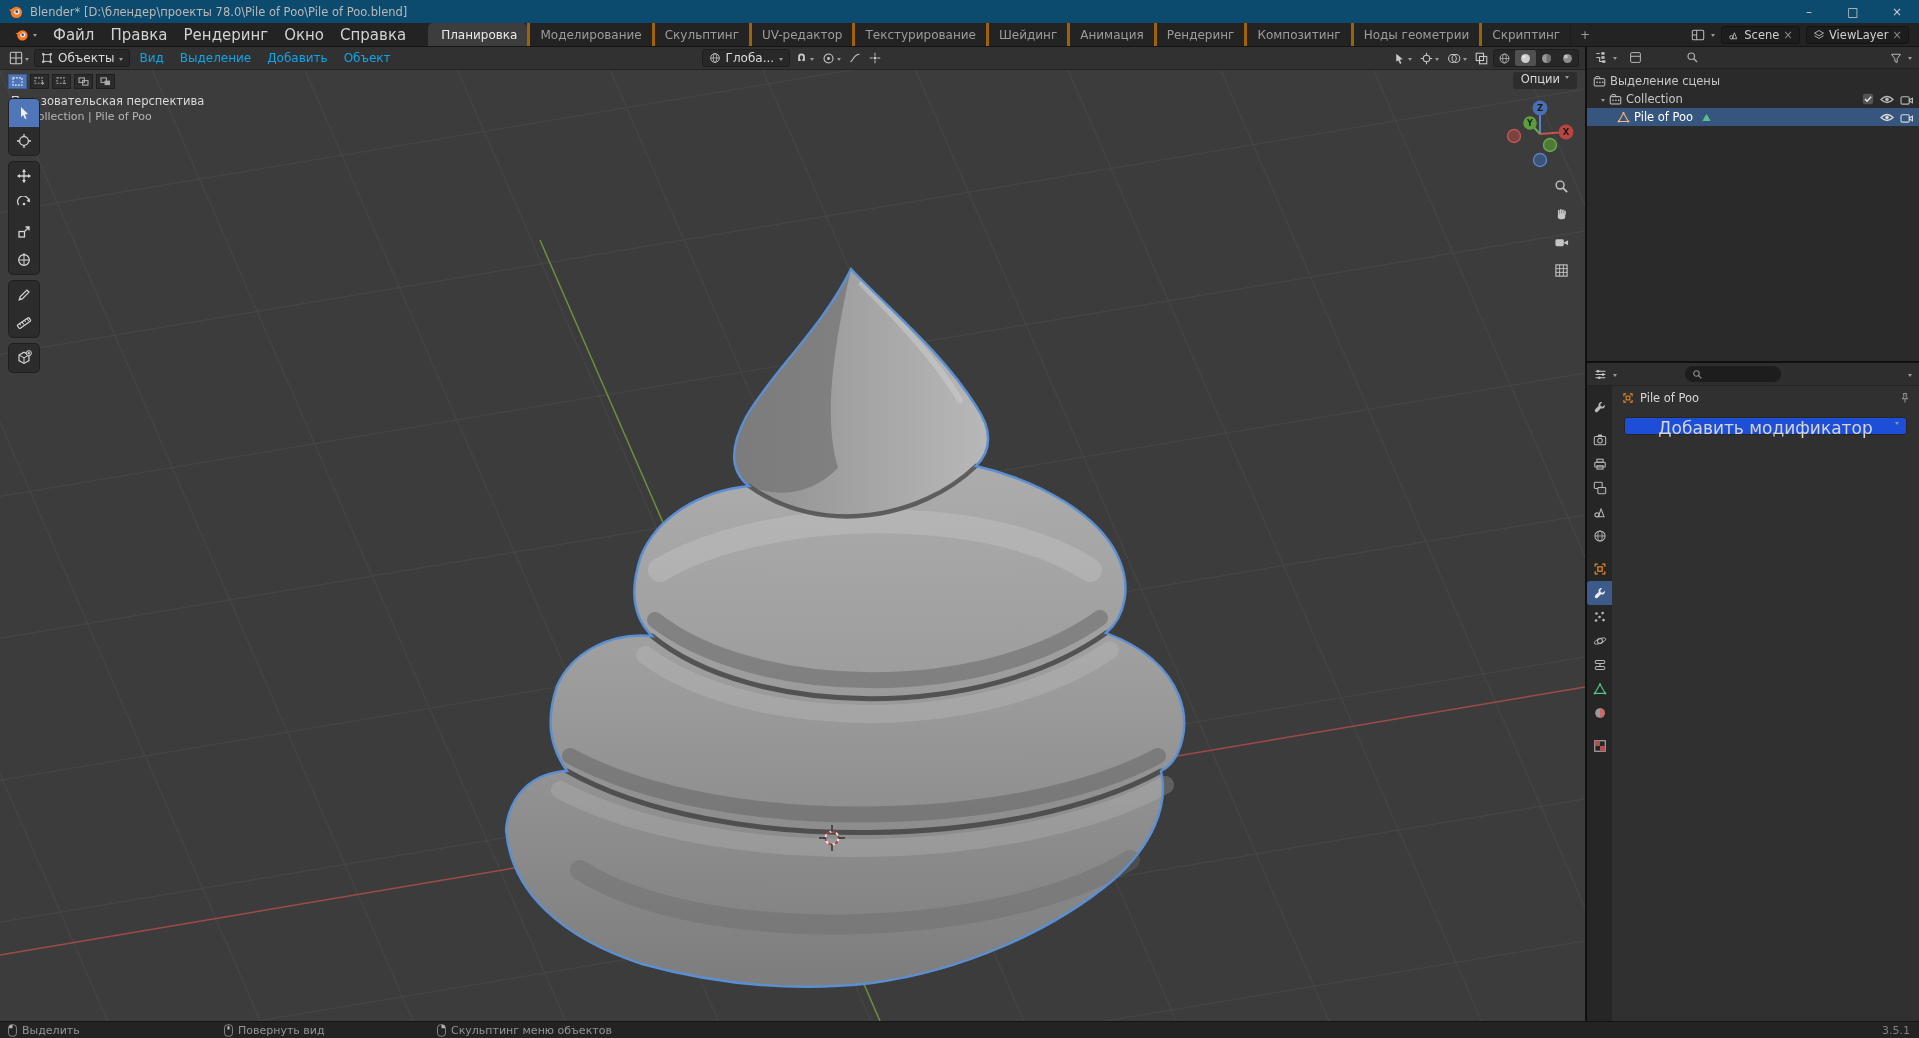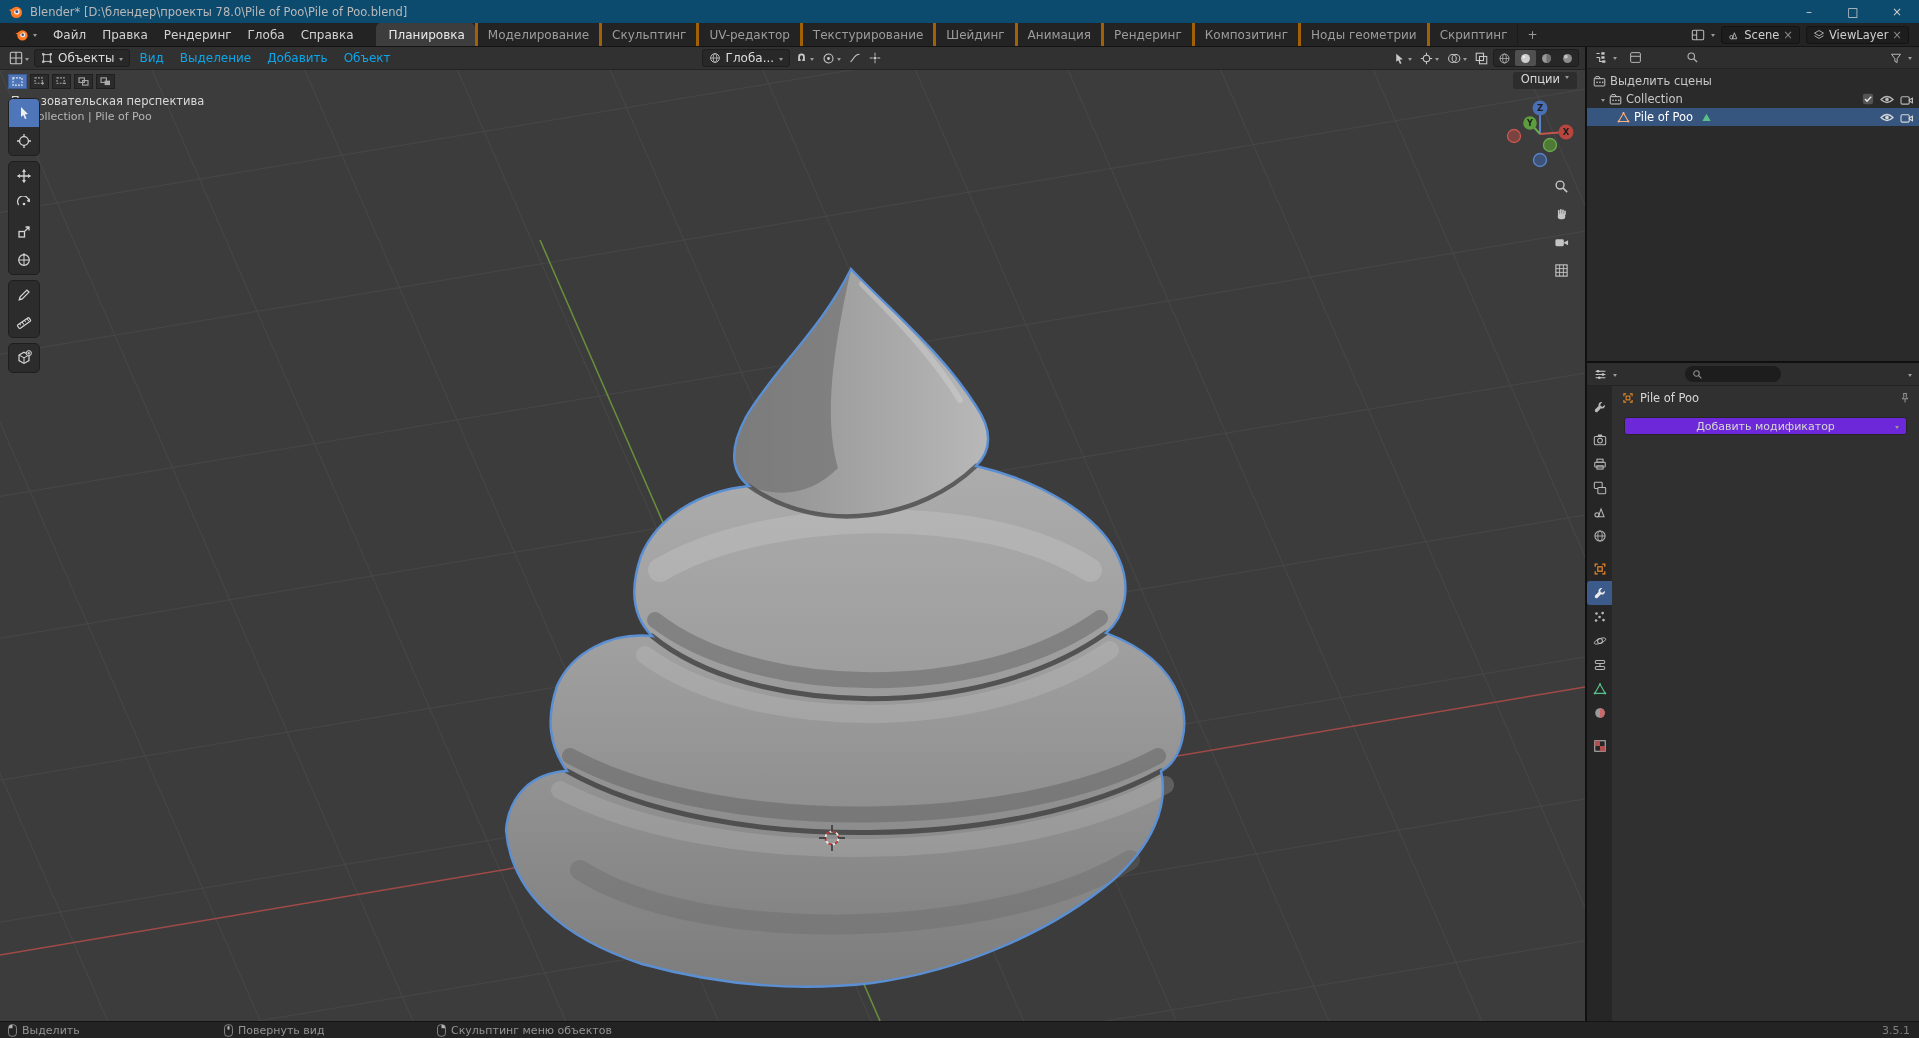--- a/index.html
+++ b/index.html
@@ -13,21 +13,21 @@
 
   
   .titlebar{position:absolute;top:0;left:0;right:0;height:23px;background:#0c4a6e;display:flex;align-items:center;gap:7px;padding-left:8px}
   .titlebar .win-title{color:#b9b9b9;font-size:11.5px;white-space:nowrap}
   .win-btns{position:absolute;right:0;top:0;height:23px;display:flex}
   .win-btn{width:44px;height:23px;display:flex;align-items:center;justify-content:center;color:#cfcfcf;font-size:12px}
 
   
   .topbar{position:absolute;top:23px;left:0;right:0;height:24px;background:#232323;border-bottom:1px solid #141414;display:flex;align-items:stretch}
   .tb-left{display:flex;align-items:center;padding-left:6px}
-  .menu-item{padding:0 8px;display:flex;align-items:center;color:#d2d2d2;font-size:12px;white-space:nowrap}
+  .menu-item{padding:0 8px;display:flex;align-items:center;color:#d2d2d2;font-size:15px;white-space:nowrap}
   .ws-tabs{display:flex;align-items:stretch;margin-left:14px}
   .ws-tab{display:flex;align-items:center;padding:0 10px;color:#9c9c9c;font-size:12px;border-left:3px solid #a16207;white-space:nowrap}
   .ws-tab.active{background:#3d3d3d;color:#e9e9e9;border-radius:5px 5px 0 0;border-left-color:transparent}
   .ws-add{display:flex;align-items:center;padding:0 9px;color:#9c9c9c;border-left:1px solid #1b1b1b}
   .tb-right{margin-left:auto;display:flex;align-items:center;gap:6px;padding-right:10px}
   .tb-group{display:flex;align-items:center;gap:4px;background:#1d1d1d;border:1px solid #141414;border-radius:3px;padding:1px 6px;height:18px;font-size:11.5px;color:#cfcfcf;white-space:nowrap}
 
   
   .vp-header{position:absolute;top:47px;left:0;width:1585px;height:23px;background:#313131;border-bottom:1px solid #232323;display:flex;align-items:center;gap:2px;padding:0 6px}
   .dd{display:flex;align-items:center;gap:5px;background:#282828;border:1px solid #1e1e1e;border-radius:3px;height:18px;padding:0 6px;color:#dcdcdc;white-space:nowrap}
@@ -70,21 +70,21 @@
   .pp-header{height:23px;background:#2e2e2e;border-bottom:1px solid #232323;display:flex;align-items:center;gap:6px;padding:0 7px}
   .pp-search{display:flex;align-items:center;gap:5px;background:#1d1d1d;border-radius:9px;height:16px;width:96px;padding:0 7px;margin-left:62px}
   .pp-body{position:absolute;top:23px;bottom:0;left:0;right:0;display:flex}
   .pp-nav{width:25px;background:#262626;display:flex;flex-direction:column;align-items:center;padding-top:9px}
   .ptab{width:25px;height:24px;display:flex;align-items:center;justify-content:center}
   .ptab.active{background:#3c5a8a;border-radius:3px 0 0 3px}
   .pgap{height:9px}
   .pp-content{flex:1;position:relative}
   .pp-crumb{position:absolute;left:10px;top:5px;display:flex;align-items:center;gap:6px;color:#d8d8d8;font-size:11.5px}
   .pin{position:absolute;right:8px;top:6px}
-  .add-mod{position:absolute;left:12px;top:31px;right:12px;height:18px;background:#6d28d9;border:1px solid #252525;border-radius:3px;display:flex;align-items:center;justify-content:center;gap:6px;color:#d6d6d6;font-size:11px}
+  .add-mod{position:absolute;left:12px;top:31px;right:12px;height:18px;background:#1d4ed8;border:1px solid #252525;border-radius:3px;display:flex;align-items:flex-start;justify-content:center;gap:6px;color:#d6d6d6;font-size:17px}
   .add-mod .chv{position:absolute;right:7px}
 
   
   .statusbar{position:absolute;left:0;right:0;bottom:0;height:17px;background:#232323;border-top:1px solid #141414;font-size:11px;color:#949494}
   .sb-item{position:absolute;top:0;height:17px;display:flex;align-items:center;gap:5px;white-space:nowrap}
   .sb-version{position:absolute;right:9px;top:0;height:17px;display:flex;align-items:center;color:#7f7f7f}
 </style>
 </head>
 <body>
 
@@ -112,21 +112,21 @@
           <circle cx="9" cy="9" r="5.5" fill="#ff7a22"></circle>
           <circle cx="9.3" cy="8.3" r="2.7" fill="#e8e8e8"></circle>
           <circle cx="9.3" cy="8.3" r="1.3" fill="#2a4f8f"></circle>
           <path d="M1.5 6.8L8 4.4l1.8 2.2-6 1.5z" fill="#ff7a22"></path>
         </svg>
       <span class="chv sm"></span>
     </span>
     <span class="menu-item">Файл</span>
     <span class="menu-item">Правка</span>
     <span class="menu-item">Рендеринг</span>
-    <span class="menu-item">Глоба</span>
+    <span class="menu-item">Окно</span>
     <span class="menu-item">Справка</span>
   </div>
   <div class="ws-tabs">
     <span class="ws-tab active">Планировка</span>
     <span class="ws-tab">Моделирование</span>
     <span class="ws-tab">Скульптинг</span>
     <span class="ws-tab">UV-редактор</span>
     <span class="ws-tab">Текстурирование</span>
     <span class="ws-tab">Шейдинг</span>
     <span class="ws-tab">Анимация</span>
@@ -533,21 +533,21 @@
     <div class="ol-row">
       <span class="ico">
           <svg width="13" height="13" viewBox="0 0 16 16">
             <rect x="1.5" y="4.5" width="13" height="9" rx="1" fill="none" stroke="#c9c9c9" stroke-width="1.2"></rect>
             <path d="M1.5 4.5L3.5 2h4l1.5 2.5" fill="none" stroke="#c9c9c9" stroke-width="1.2"></path>
             <circle cx="5" cy="9" r="1" fill="#c9c9c9"></circle>
             <circle cx="8.5" cy="9" r="1" fill="#c9c9c9"></circle>
             <circle cx="12" cy="9" r="1" fill="#c9c9c9"></circle>
           </svg>
         </span>
-      <span>Выделить сцены</span>
+      <span>Выделение сцены</span>
     </div>
     <div class="ol-row" style="padding-left:14px">
       <span class="chv sm"></span>
       <span class="ico">
           <svg width="13" height="13" viewBox="0 0 16 16">
             <rect x="1.5" y="4.5" width="13" height="9" rx="1" fill="none" stroke="#cfcfcf" stroke-width="1.2"></rect>
             <path d="M1.5 4.5L3.5 2h4l1.5 2.5" fill="none" stroke="#cfcfcf" stroke-width="1.2"></path>
             <circle cx="5" cy="9" r="1" fill="#cfcfcf"></circle>
             <circle cx="8.5" cy="9" r="1" fill="#cfcfcf"></circle>
             <circle cx="12" cy="9" r="1" fill="#cfcfcf"></circle>

